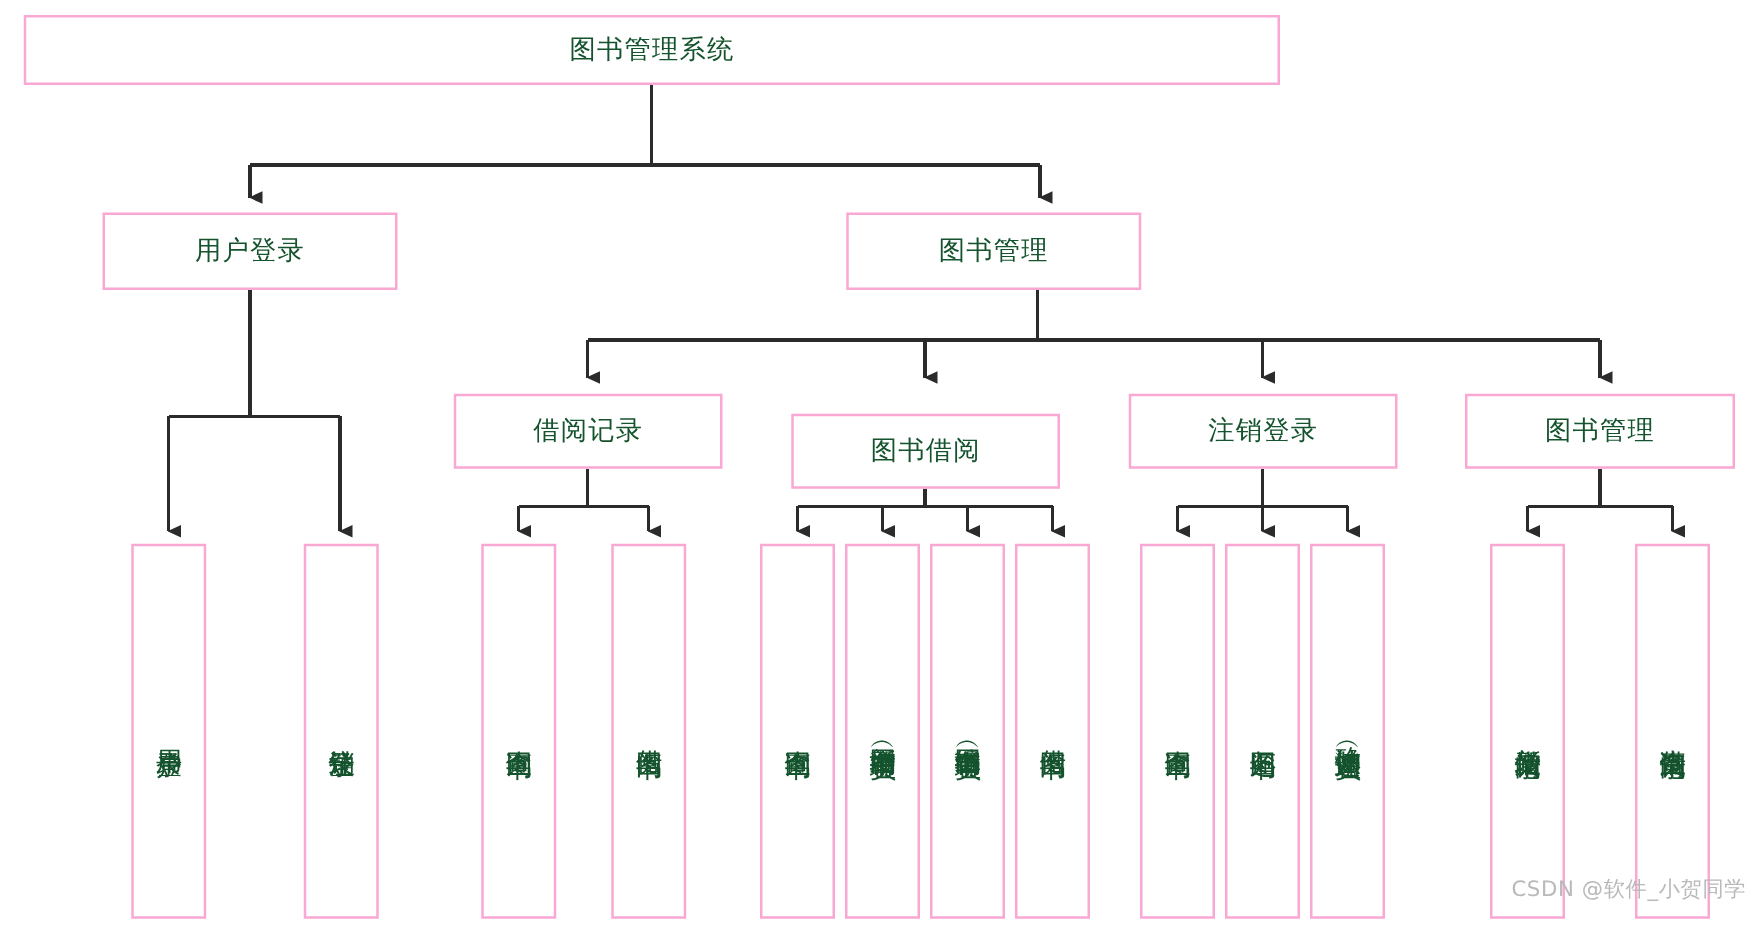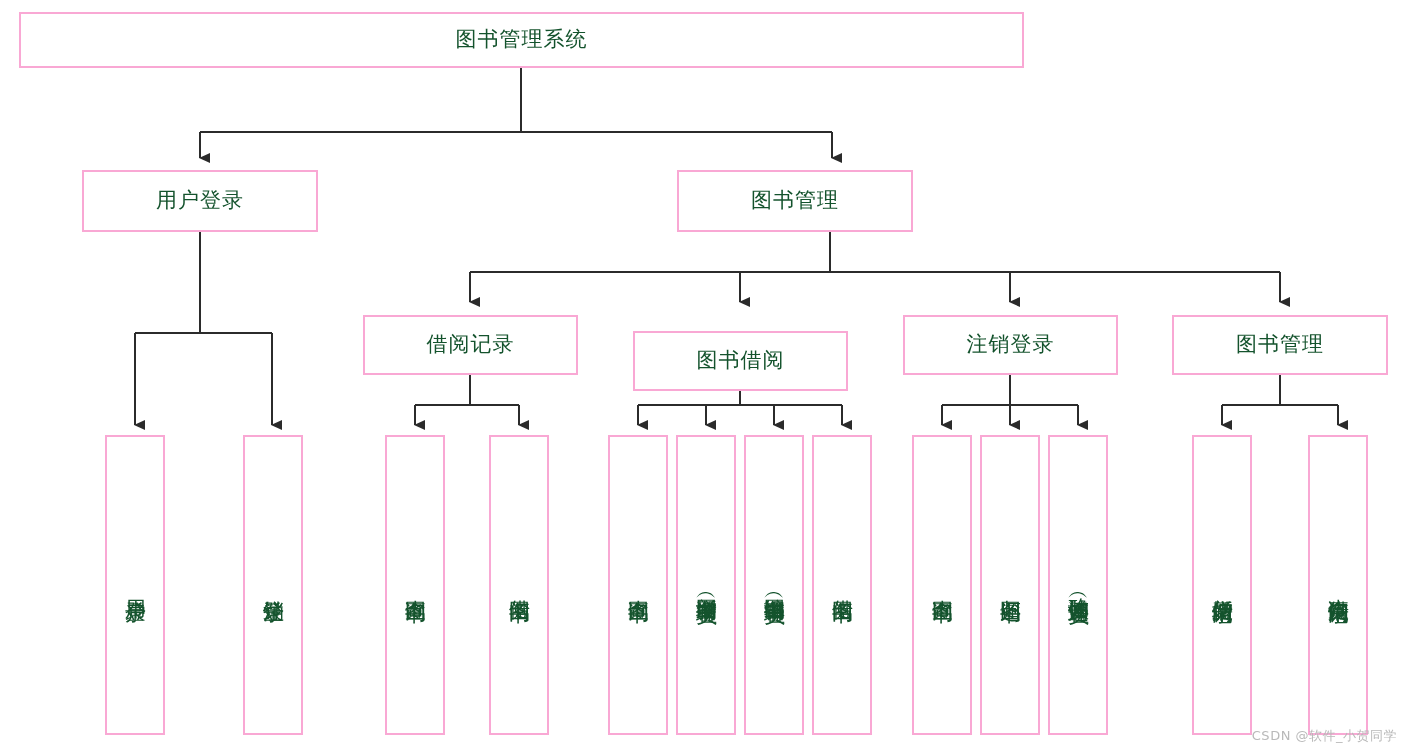--- a/index.html
+++ b/index.html
@@ -54,22 +54,22 @@
   }
   .node.vert .label {
     writing-mode: vertical-rl;
     text-orientation: upright;
     display: block;
     max-height: 100%;
   }
   .watermark {
     position: absolute;
     right: 8px;
-    bottom: 2px;
-    font-size: 13px;
+    bottom: 24px;
+    font-size: 17px;
     color: #b9b9b9;
     letter-spacing: 0.5px;
     z-index: 5;
     white-space: nowrap;
     font-family: "DejaVu Sans", "Liberation Sans", sans-serif;
   }
 </style>
 </head>
 <body>
 

